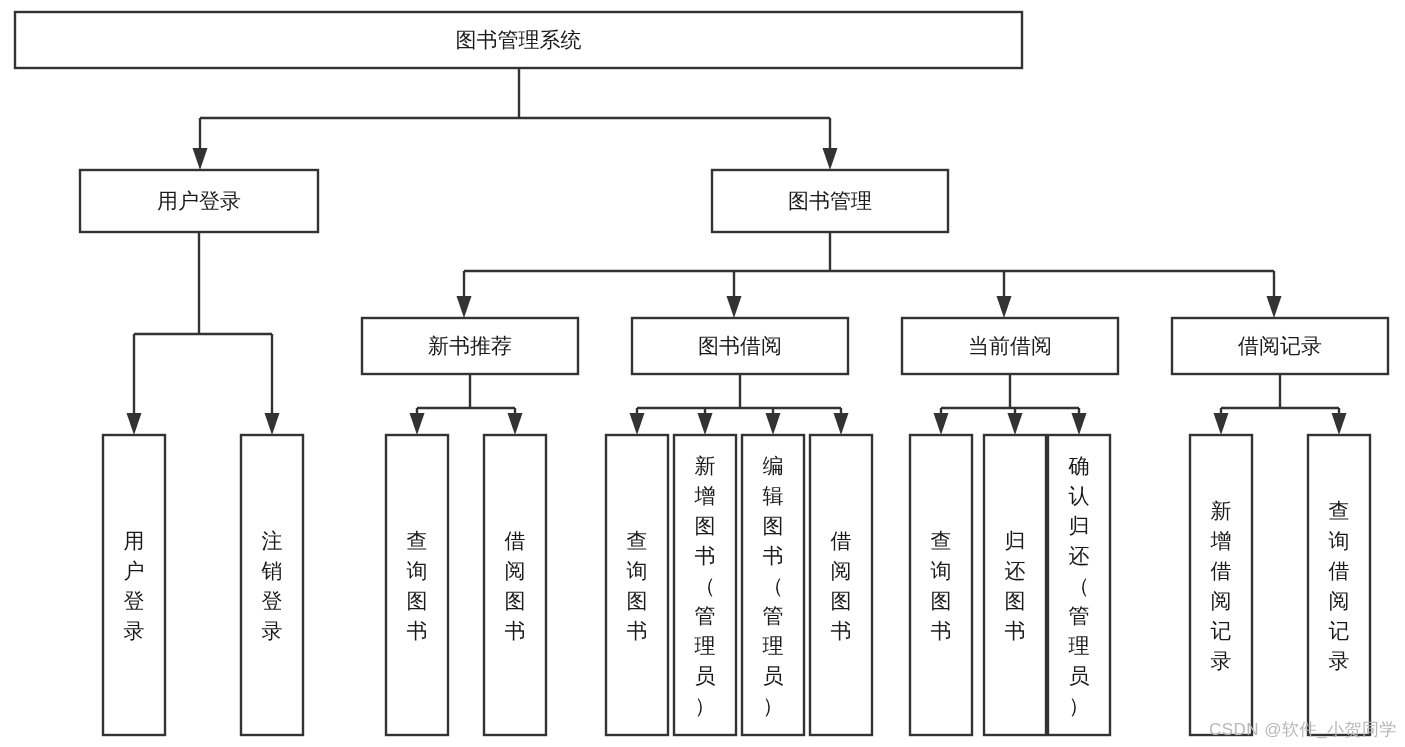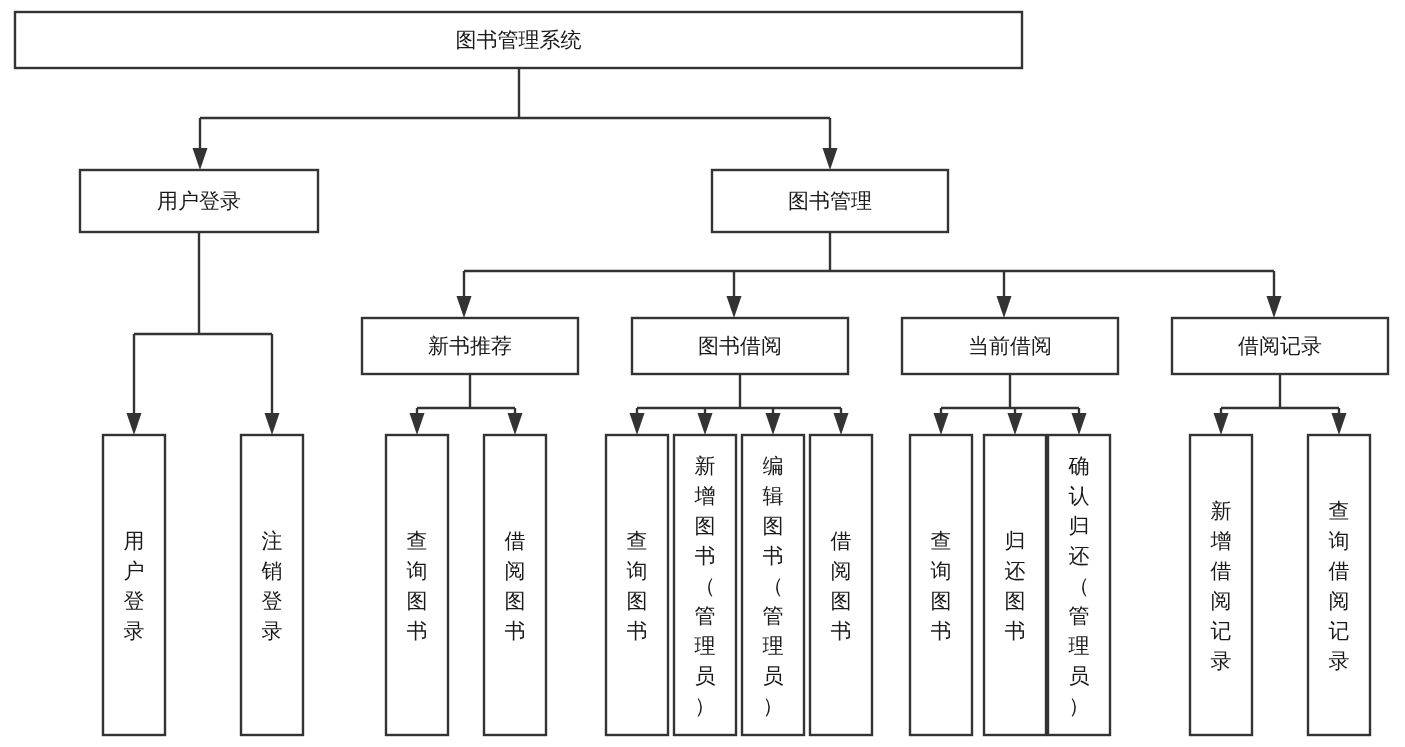--- a/index.html
+++ b/index.html
@@ -217,13 +217,14 @@
         <g>
           <rect class="node-box" x="1190" y="435" width="62" height="300"></rect>
           <text class="node-label-vertical" x="1221" y="518.4"><tspan x="1221" dy="0">新</tspan><tspan x="1221" dy="30">增</tspan><tspan x="1221" dy="30">借</tspan><tspan x="1221" dy="30">阅</tspan><tspan x="1221" dy="30">记</tspan><tspan x="1221" dy="30">录</tspan></text>
         </g>
         <g>
           <rect class="node-box" x="1308" y="435" width="62" height="300"></rect>
           <text class="node-label-vertical" x="1339" y="518.4"><tspan x="1339" dy="0">查</tspan><tspan x="1339" dy="30">询</tspan><tspan x="1339" dy="30">借</tspan><tspan x="1339" dy="30">阅</tspan><tspan x="1339" dy="30">记</tspan><tspan x="1339" dy="30">录</tspan></text>
         </g>
       </g>
   </svg>
+  <div class="watermark">CSDN @软件_小贺同学</div>
 </div>
 
 </body></html>

